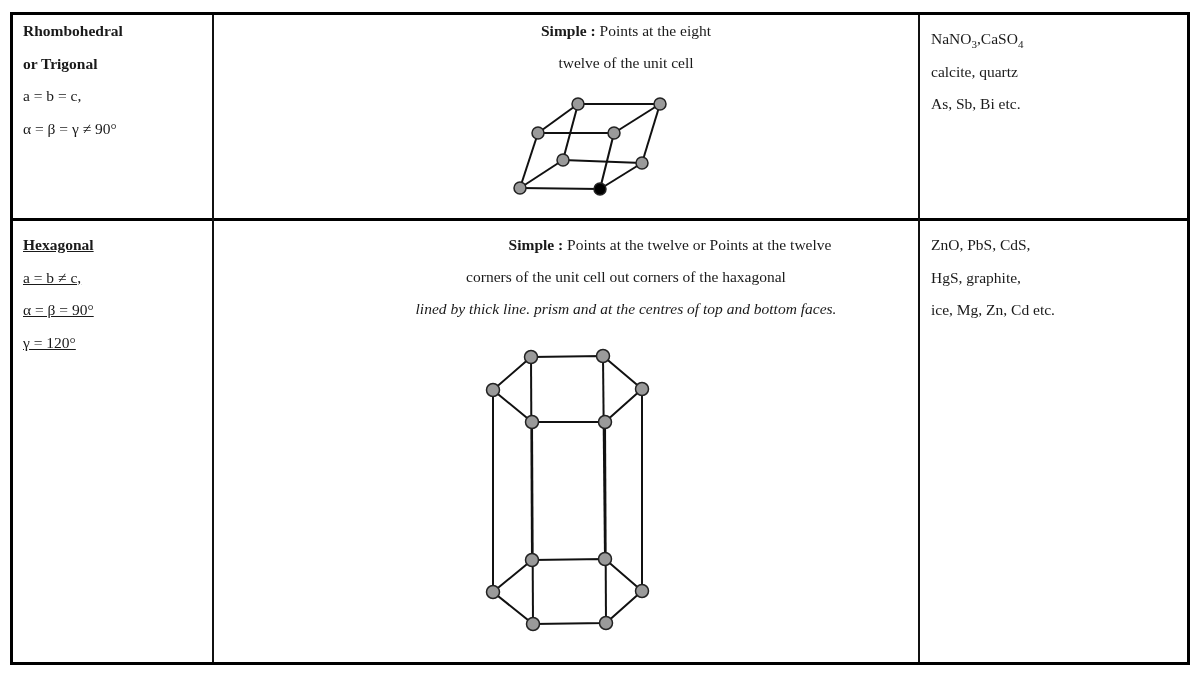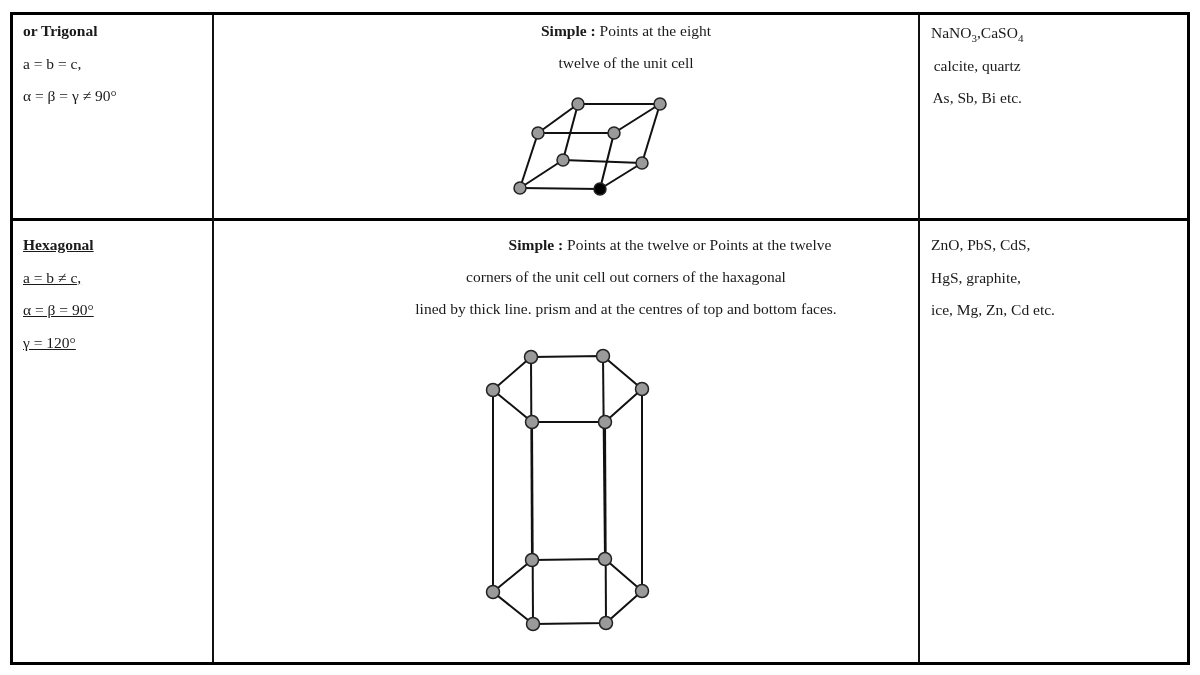--- a/index.html
+++ b/index.html
@@ -17,48 +17,49 @@
   </style>
 </head>
 <body>
 
 <div class="table">
   <div class="hline"></div>
   <div class="vline" style="left:199px;"></div>
   <div class="vline" style="left:905px;"></div>
 
   <div class="cell-text" style="left:10px; top:0px;">
+    <div class="bold">Rhombohedral</div>
     <div class="bold">or Trigonal</div>
     <div>a = b = c,</div>
     <div>α = β = γ ≠ 90°</div>
   </div>
 
   <div class="mid-line" style="top:0px; line-height:32px;">
     <span class="bold">Simple :</span><span> Points at the eight</span>
   </div>
   <div class="mid-line" style="top:32px; line-height:32px;">twelve of the unit cell</div>
 
-  <div class="cell-text" style="left:918px; top:2px;text-align:center;">
+  <div class="cell-text" style="left:918px; top:8px;">
     <div><span>NaNO</span><sub>3</sub><span>,CaSO</span><sub>4</sub></div>
     <div>calcite, quartz</div>
     <div>As, Sb, Bi etc.</div>
   </div>
 
   <div class="cell-text" style="left:10px; top:214px;text-decoration:underline;">
     <div class="bold">Hexagonal</div>
     <div>a = b ≠ c,</div>
     <div>α = β = 90°</div>
     <div>γ = 120°</div>
   </div>
 
   <div class="mid-line" style="top:214px; line-height:32px;margin-left:44px;">
     <span class="bold">Simple :</span><span> Points at the twelve or Points at the twelve</span>
   </div>
   <div class="mid-line" style="top:246px; line-height:32px;">corners of the unit cell out corners of the haxagonal</div>
-  <div class="mid-line" style="top:278px; line-height:32px;">lined by thick line. prism and at the centres of top and bottom faces.</div>
+  <div class="mid-line" style="top:278px; line-height:32px;font-style:italic;">lined by thick line. prism and at the centres of top and bottom faces.</div>
 
   <div class="cell-text" style="left:918px; top:214px;">
     <div>ZnO, PbS, CdS,</div>
     <div>HgS, graphite,</div>
     <div>ice, Mg, Zn, Cd  etc.</div>
   </div>
 </div>
 
 <svg width="1200" height="675" viewBox="0 0 1200 675">
 

